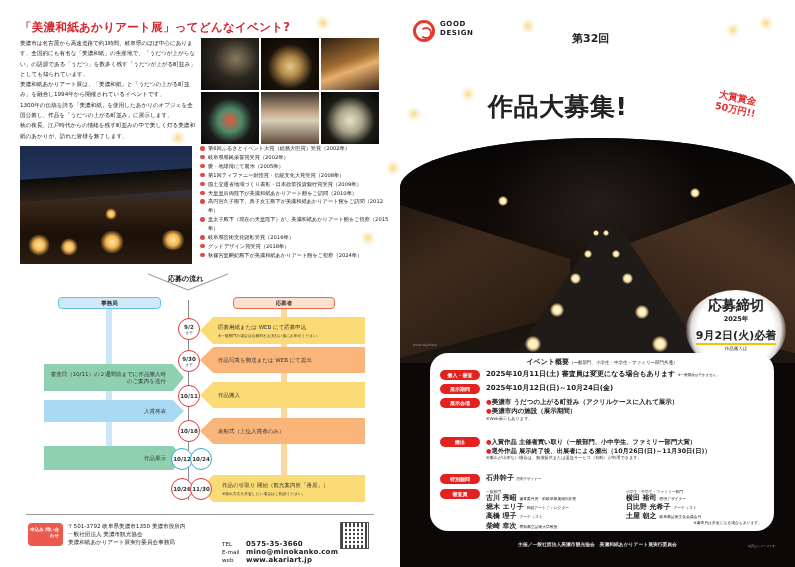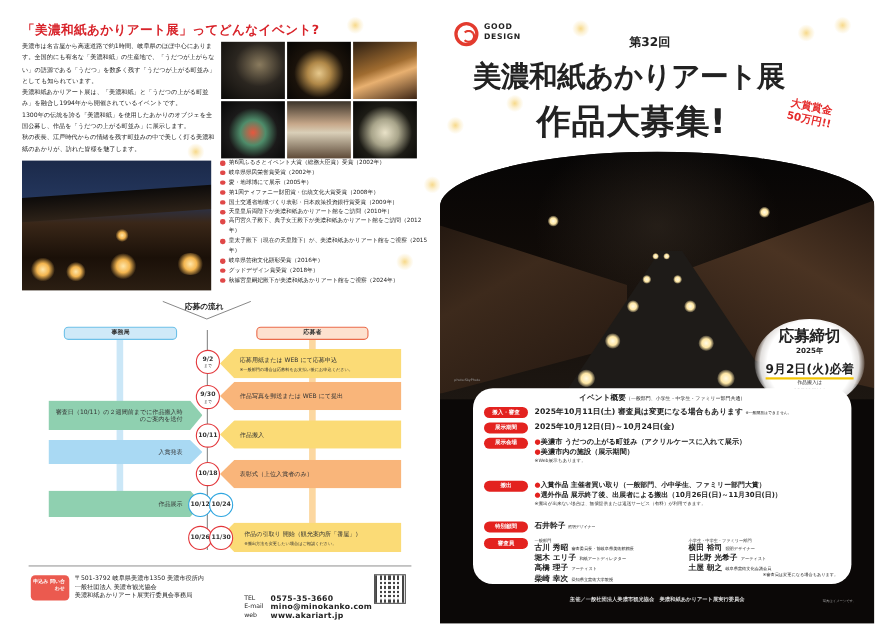--- a/index.html
+++ b/index.html
@@ -50,21 +50,21 @@
 .contact-info .v{font-size:7px;font-weight:bold;letter-spacing:.2px;}
 .qr{position:absolute;left:340px;top:522px;width:29px;height:27px;border:1px solid #555;background:repeating-linear-gradient(90deg,#444 0 2px,#fff 2px 4px),#fff;}
 .qr:before{content:"";position:absolute;inset:3px;background:repeating-linear-gradient(0deg,rgba(255,255,255,.9) 0 2px,rgba(0,0,0,0) 2px 4px);}
 
 .right{position:absolute;left:400px;top:0;width:395px;height:567px;background:#fff;overflow:hidden;}
 .gd-logo{position:absolute;left:13px;top:20px;width:22px;height:22px;border-radius:50%;border:3px solid #e33b2e;}
 .gd-logo:after{content:"";position:absolute;left:4px;top:4px;width:8px;height:8px;border:2.5px solid #e33b2e;border-radius:50%;border-left-color:transparent;}
 .gd-text{position:absolute;left:40px;top:20px;font-size:7px;font-weight:bold;line-height:9px;color:#222;letter-spacing:.6px;}
 .ed{position:absolute;left:172px;top:31px;font-size:11px;font-weight:bold;color:#222;}
 .main-title{position:absolute;left:30px;top:52px;font-size:26px;font-weight:bold;color:#222;letter-spacing:-.5px;white-space:nowrap;}
-.main-sub{position:absolute;left:88px;top:90px;font-size:31px;font-weight:bold;color:#222;letter-spacing:.5px;white-space:nowrap;}
+.main-sub{position:absolute;left:88px;top:90px;font-size:25px;font-weight:bold;color:#222;letter-spacing:.5px;white-space:nowrap;}
 .prize{position:absolute;left:316px;top:92px;color:#e52b2b;font-weight:bold;font-size:9.5px;line-height:12px;text-align:center;transform:rotate(12deg);}
 .dark{position:absolute;left:0;top:138px;width:395px;height:429px;background:#0b0807;border-radius:60% 60% 0 0/14% 14% 0 0;overflow:hidden;}
 .street{position:absolute;left:0;top:0;width:395px;height:225px;background:
 radial-gradient(ellipse at 50% 30%,rgba(60,50,40,.5) 0%,rgba(0,0,0,0) 40%),
 linear-gradient(180deg,#060505 0%,#120c08 50%,#1d1712 100%);}
 .house-l{position:absolute;left:0;top:40px;width:170px;height:180px;background:linear-gradient(150deg,#1c130d 0%,#3d2a1c 40%,#231710 100%);clip-path:polygon(0 15%,100% 45%,100% 75%,0 100%);}
 .house-r{position:absolute;right:0;top:25px;width:180px;height:190px;background:linear-gradient(210deg,#241811 0%,#4a3322 40%,#241811 100%);clip-path:polygon(0 45%,100% 10%,100% 100%,0 78%);}
 .road{position:absolute;left:110px;top:90px;width:200px;height:135px;background:#1e1b18;clip-path:polygon(45% 0,55% 0,100% 100%,0 100%);}
 .lamp{position:absolute;width:8px;height:8px;border-radius:50%;background:radial-gradient(circle,#fffbe6 0%,#ffe7a5 40%,rgba(255,230,160,0) 75%);}
 .deadline{position:absolute;left:286px;top:290px;width:100px;height:80px;border-radius:50%;background:radial-gradient(circle,#fff 0%,#fff 60%,rgba(255,255,255,.85) 70%,rgba(255,255,255,0) 80%);text-align:center;color:#222;}
@@ -231,21 +231,20 @@
     <div class="sparkle" style="left:60px;top:86px;"></div>
     <div class="sparkle" style="left:325px;top:22px;"></div>
 
     <div class="gd-logo"></div>
     <div class="gd-text">
       <div>GOOD</div>
       <div>DESIGN</div>
     </div>
 
     <div class="ed">第32回</div>
-    <h1 class="main-title">美濃和紙あかりアート展</h1>
     <div class="main-sub">作品大募集!</div>
     <div class="prize">
       <div>大賞賞金</div>
       <div>50万円!!</div>
     </div>
 
     <div class="dark">
       <div class="street"></div>
       <div class="house-l"></div>
       <div class="house-r"></div>

